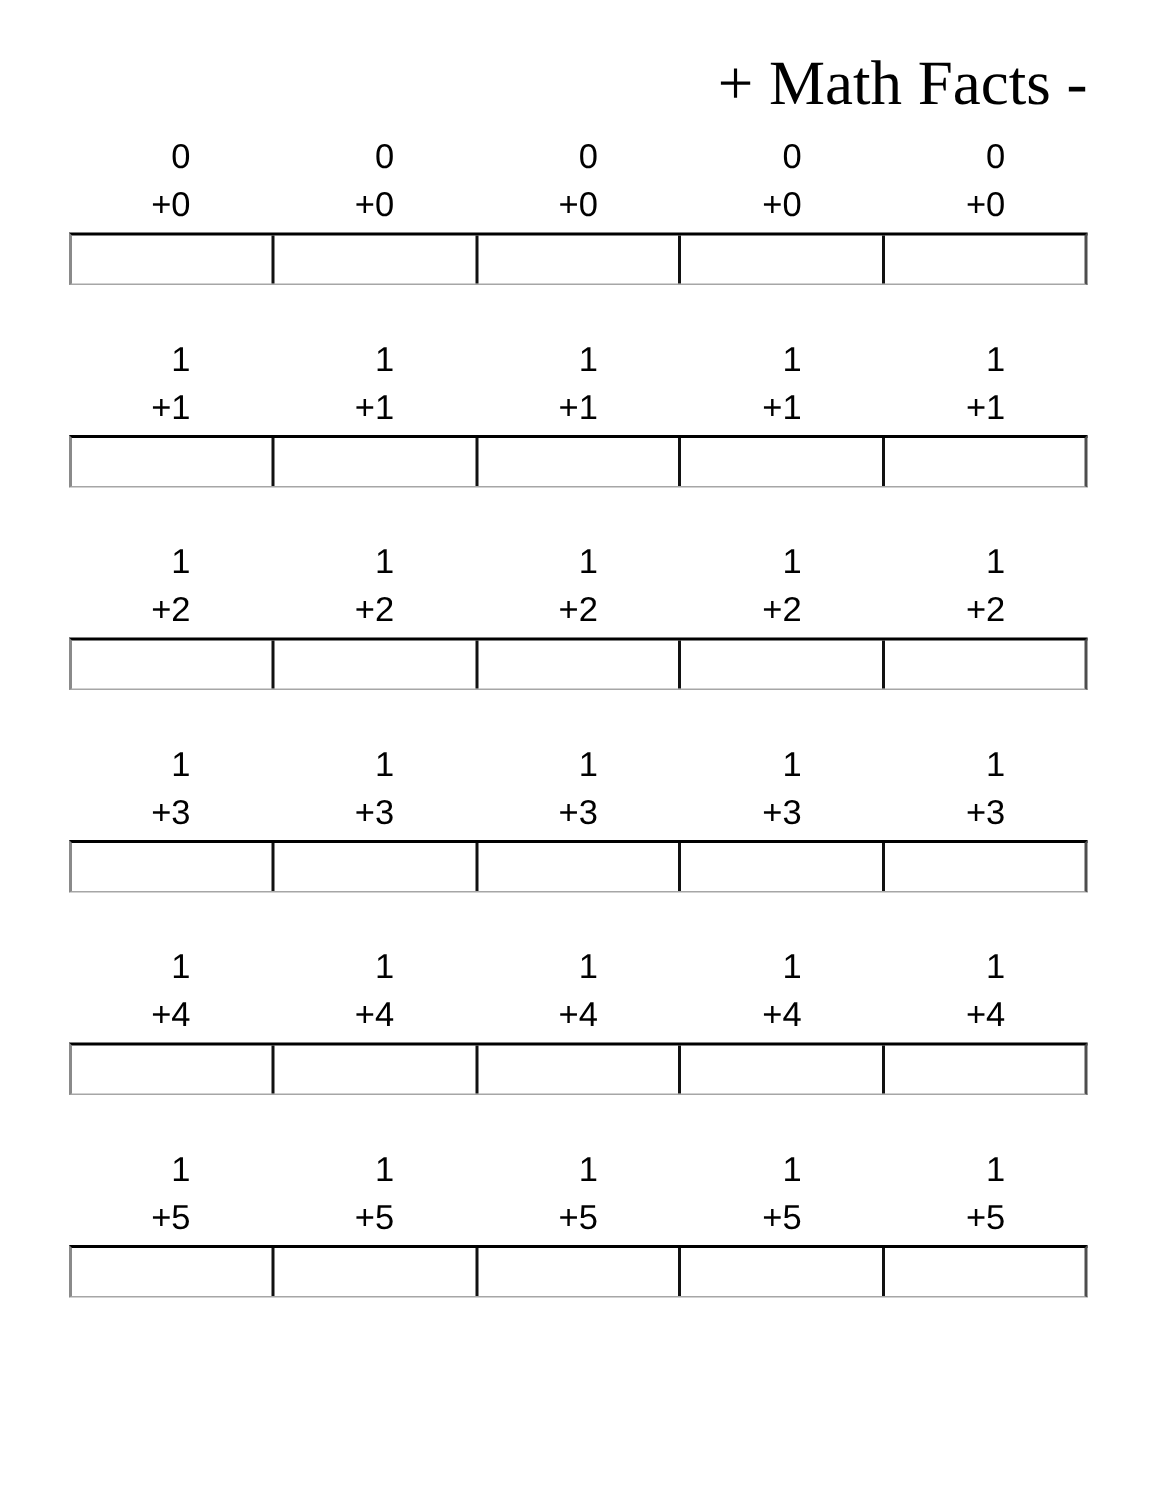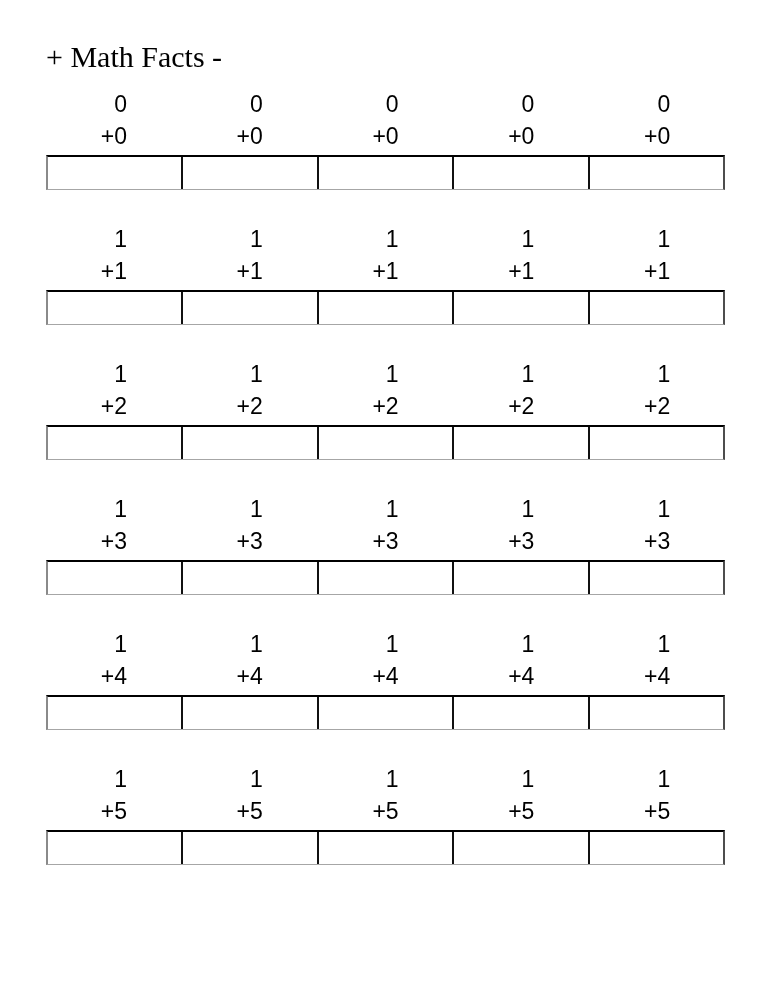--- a/index.html
+++ b/index.html
@@ -12,23 +12,23 @@
     overflow: hidden;
   }
   .page {
     width: 768px;
     height: 994px;
     padding: 36px 43px 0 46px;
   }
   .title {
     font-family: "Liberation Serif", serif;
     font-weight: 400;
-    font-size: 30px;
+    font-size: 42px;
     line-height: 41px;
-    text-align: left;
+    text-align: right;
     color: #000000;
   }
   .problem-section { margin-top: 33px; }
   .problem-section.first { margin-top: 11px; }
   .operands-row { display: flex; }
   .operand-cell {
     flex: 1;
     text-align: center;
     font-size: 23px;
     line-height: 32px;

